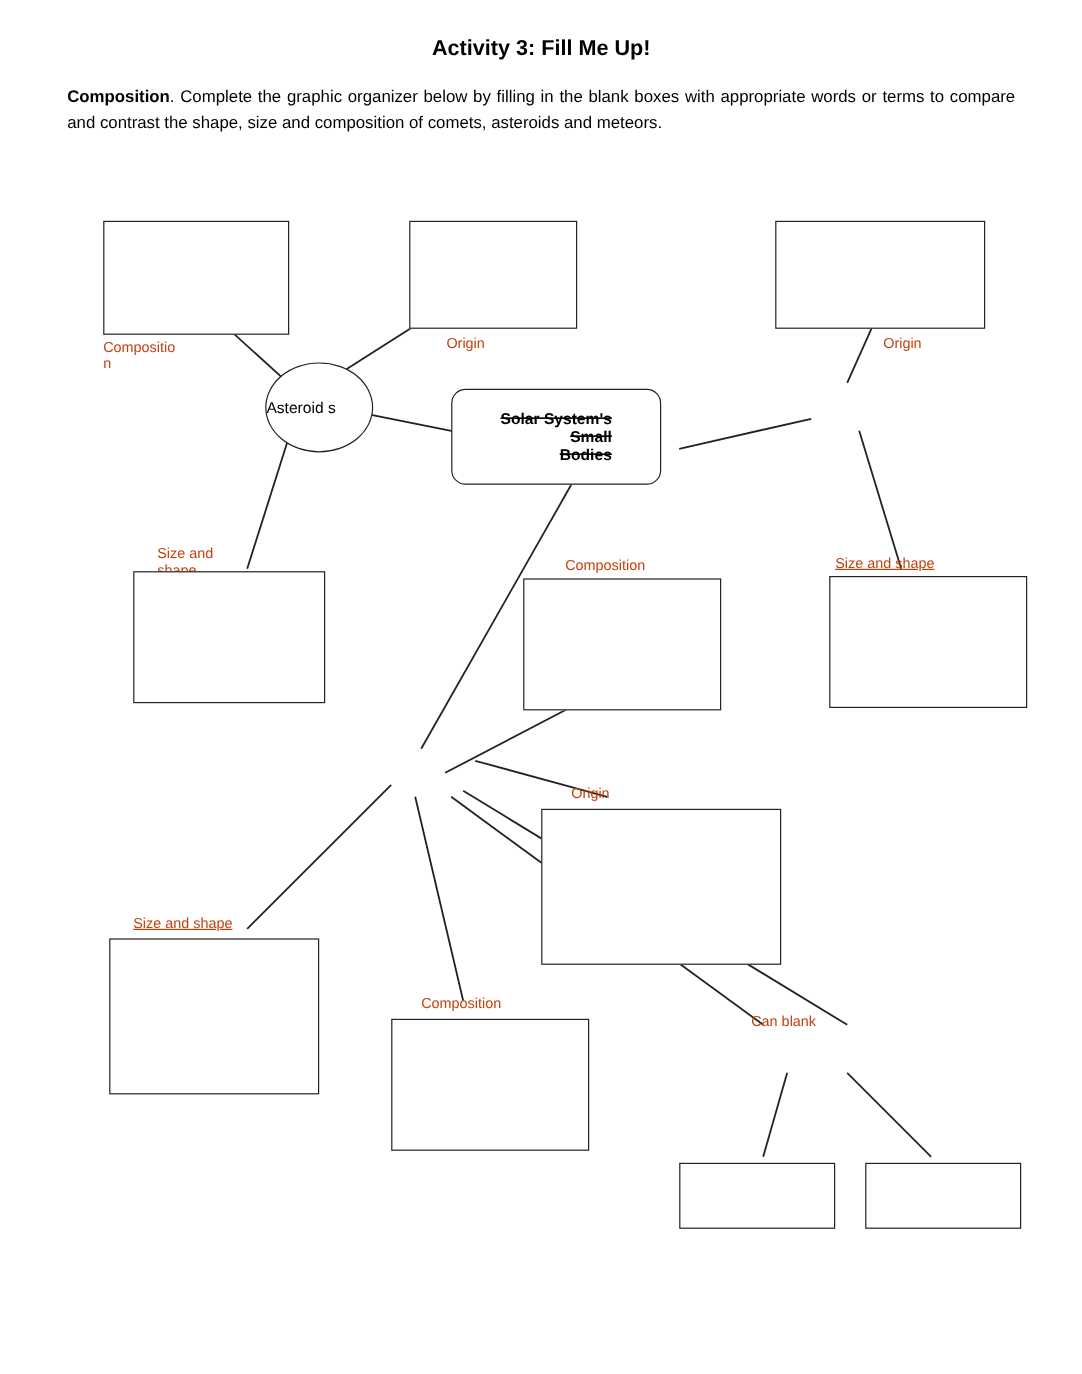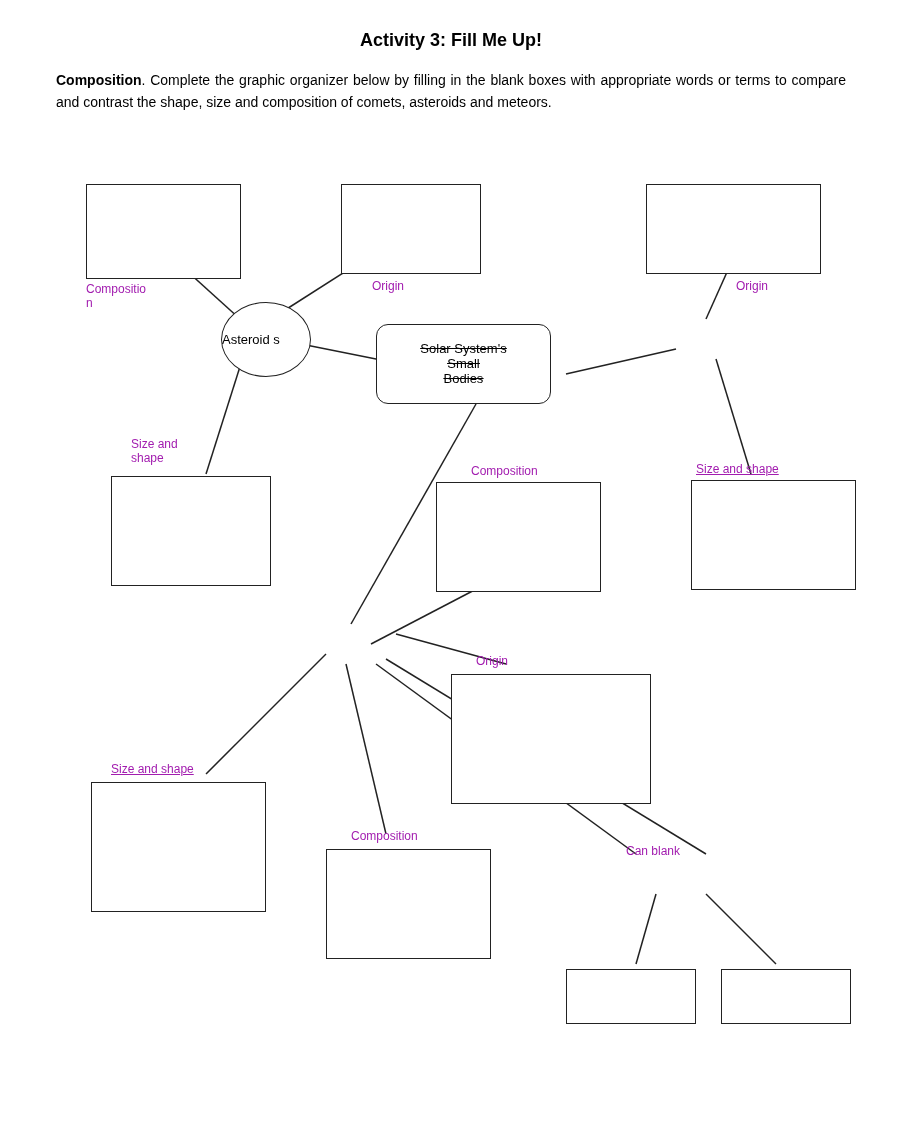--- a/index.html
+++ b/index.html
@@ -60,21 +60,21 @@
       background: #fff;
       display: flex;
       align-items: center;
       justify-content: center;
       text-align: center;
       font-size: 13px;
     }
     .label {
       position: absolute;
       font-size: 12px;
-      color: #a21caf;
+      color: #c2410c;
     }
     svg.lines {
       position: absolute;
       top: 0; left: 0;
       width: 100%;
       height: 100%;
       pointer-events: none;
     }
   </style>
 </head>
@@ -132,27 +132,27 @@
 
     <div class="box" style="left:590px; top:50px; width:175px; height:90px;"></div>
     <div class="label" style="left:680px; top:145px;">Origin</div>
 
     <div class="circle" style="left:165px; top:168px; width:90px; height:75px; font-size:13px;">
       <span>Asteroid
 s</span>
     </div>
 
     <div class="rounded-box" style="left:320px; top:190px; width:175px; height:80px; font-size:13px; text-decoration: line-through;">
-      <span style="text-decoration: line-through; white-space:pre; text-align:center;">Solar System's
+      <span style="text-decoration: line-through; white-space:pre; text-align:right;font-weight:bold;">Solar System's
 Small
 Bodies</span>
     </div>
 
 
-    <div class="label" style="left:75px; top:303px; white-space:pre;">Size and
+    <div class="label" style="left:75px; top:320px; white-space:pre;">Size and
 shape</div>
     <div class="box" style="left:55px; top:342px; width:160px; height:110px;"></div>
 
     <div class="label" style="left:415px; top:330px;">Composition</div>
     <div class="box" style="left:380px; top:348px; width:165px; height:110px;"></div>
 
     <div class="label" style="left:640px; top:328px; text-decoration: underline;">Size and shape</div>
     <div class="box" style="left:635px; top:346px; width:165px; height:110px;"></div>
 
 

